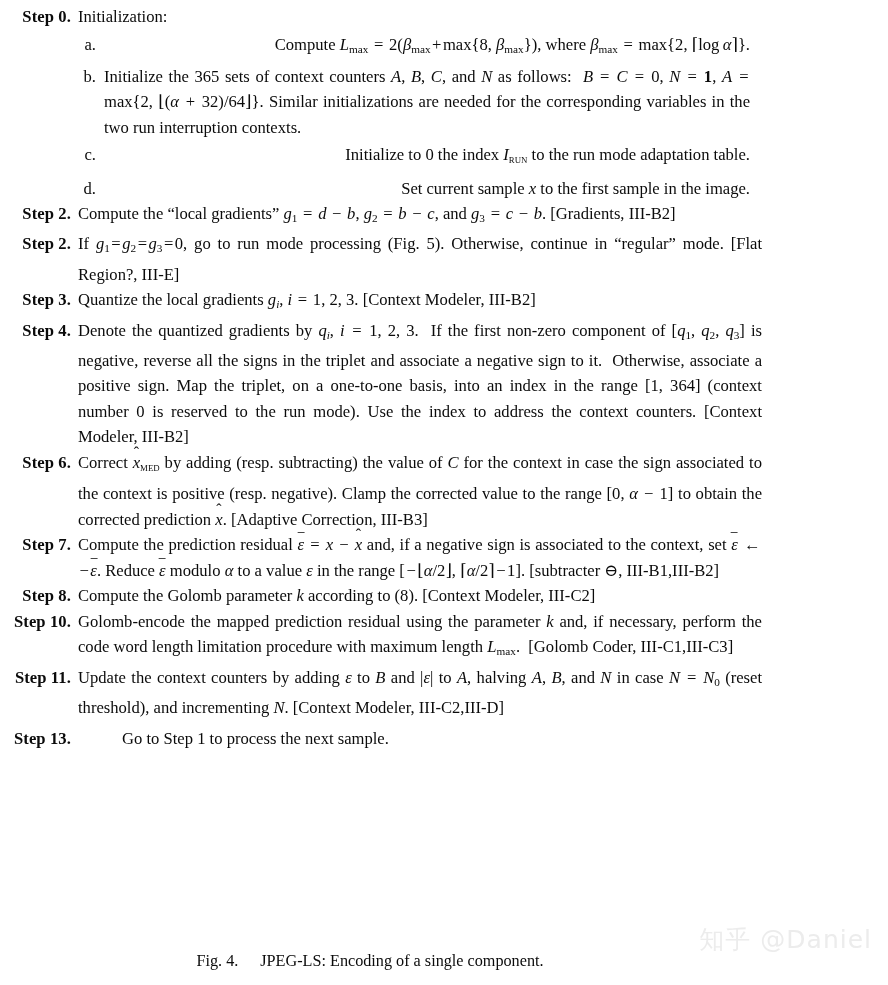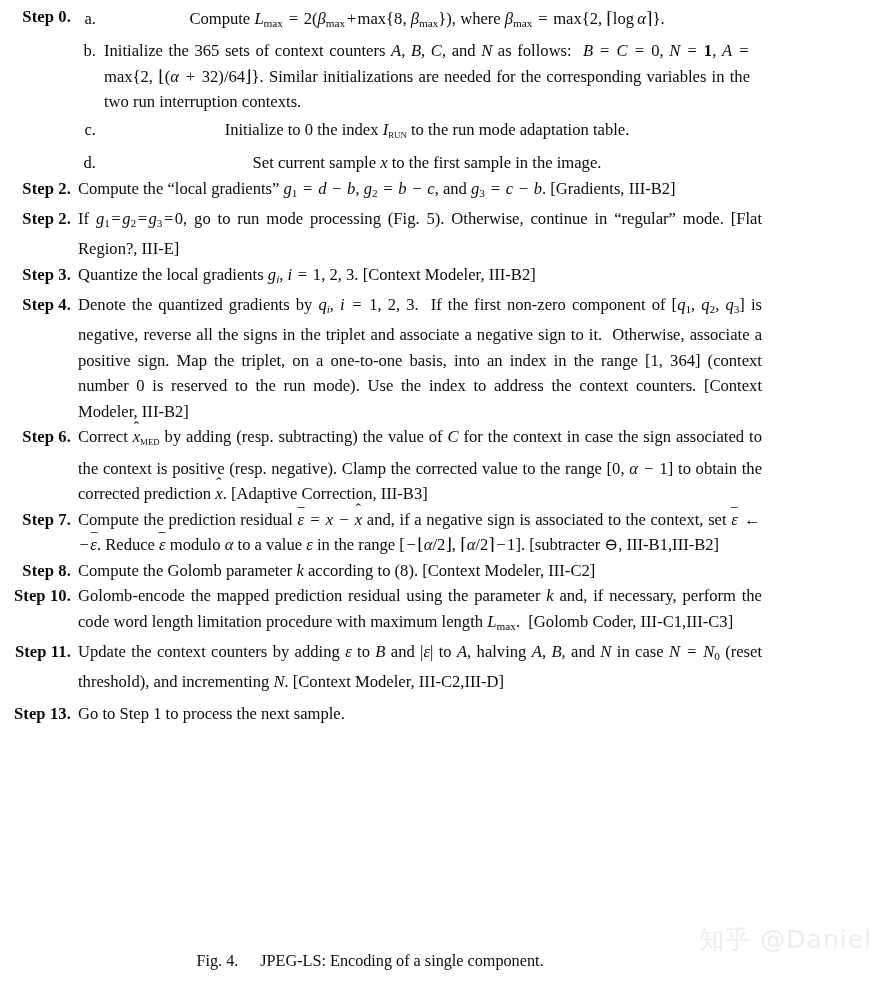--- a/index.html
+++ b/index.html
@@ -83,21 +83,21 @@
     font-size: 16.6px;
     line-height: 25.5px;
   }
   .sub-body {
     flex: 1 1 auto;
     font-size: 16.6px;
     line-height: 25.5px;
     text-align: justify;
     padding-right: 12px;
   }
-  .sub-body.nojust { text-align: center; }
+  .sub-body.nojust { text-align: right; }
 
   
   i, .mi {
     font-family: "Liberation Serif", "DejaVu Serif", serif;
     font-style: italic;
   }
   .op { font-style: normal; padding: 0 1.5px; }
   sub.msub {
     font-size: 0.68em;
     font-style: normal;
@@ -165,20 +165,21 @@
 </head>
 <body>
 
 <div id="page">
 
   <div class="steps">
 
     <div class="step">
       <div class="step-label">Step 0.</div>
       <div class="step-body nojust">
+        <div>Initialization:</div>
 
         <ul class="sublist">
           <li class="subitem">
             <div class="sub-marker">a.</div>
             <div class="sub-body nojust">Compute <i>L</i><sub class="msub">max</sub> <span class="op">=</span> 2(<i>β</i><sub class="msub">max</sub><span class="op">+</span>max{8,&nbsp;<i>β</i><sub class="msub">max</sub>}), where <i>β</i><sub class="msub">max</sub> <span class="op">=</span> max{2,&nbsp;⌈log <i>α</i>⌉}.</div>
           </li>
 
           <li class="subitem">
             <div class="sub-marker">b.</div>
             <div class="sub-body">Initialize the 365 sets of context counters <i>A</i>, <i>B</i>, <i>C</i>, and <i>N</i> as follows:&nbsp; <i>B</i> <span class="op">=</span> <i>C</i> <span class="op">=</span> 0, <i>N</i> <span class="op">=</span> <b>1</b>, <i>A</i> <span class="op">=</span> max{2, ⌊(<i>α</i> <span class="op">+</span> 32)/64⌋}. Similar initializations are needed for the corresponding variables in the two run interruption contexts.</div>
@@ -238,21 +239,21 @@
       <div class="step-label">Step 10.</div>
       <div class="step-body">Golomb-encode the mapped prediction residual using the parameter <i>k</i> and, if necessary, perform the code word length limitation procedure with maximum length <i>L</i><sub class="msub">max</sub>.&nbsp; [Golomb Coder, III-C1,III-C3]</div>
     </div>
 
     <div class="step">
       <div class="step-label">Step 11.</div>
       <div class="step-body">Update the context counters by adding <i>ε</i> to <i>B</i> and |<i>ε</i>| to <i>A</i>, halving <i>A</i>, <i>B</i>, and <i>N</i> in case <i>N</i> <span class="op">=</span> <i>N</i><sub class="msub">0</sub> (reset threshold), and incrementing <i>N</i>. [Context Modeler, III-C2,III-D]</div>
     </div>
 
 
-    <div class="step" style="margin-top:6px;">
+    <div class="step" style="margin-top:6px;gap:44px;">
       <div class="step-label">Step 13.</div>
       <div class="step-body nojust">Go to Step 1 to process the next sample.</div>
     </div>
 
   </div>
 
   <div class="watermark">知乎 @Daniel</div>
 
   <div class="caption">
     <span class="figno">Fig. 4.</span><span>JPEG-LS: Encoding of a single component.</span>

